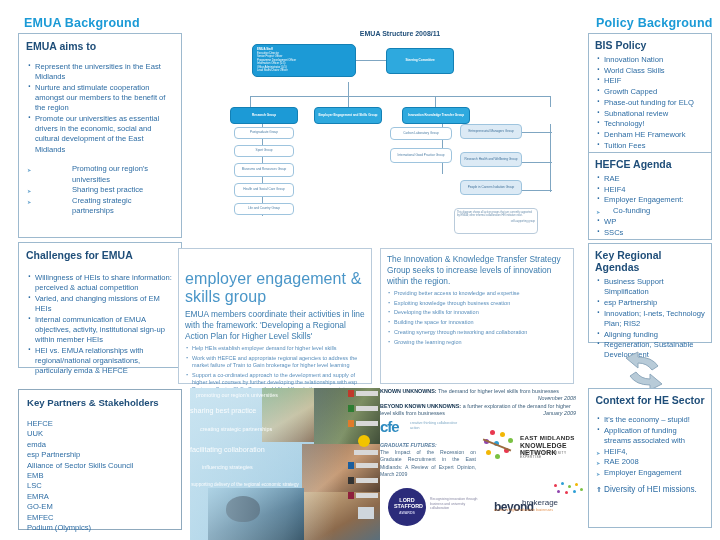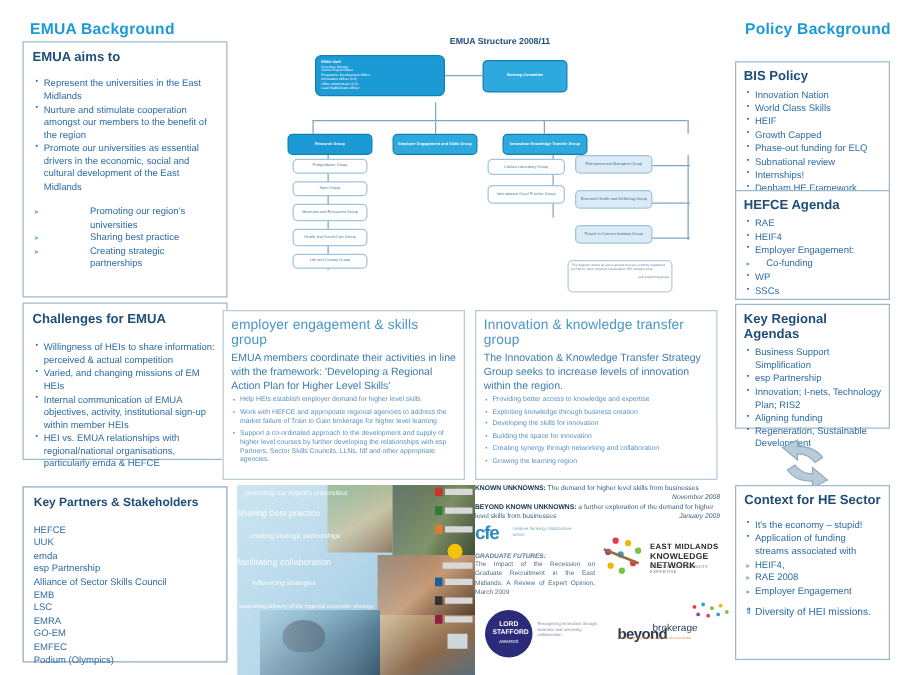--- a/index.html
+++ b/index.html
@@ -28,21 +28,21 @@
     padding-left:9px;position:relative;margin-bottom:.5px;
   }
   ul.b li:before{content:"\00B7";position:absolute;left:2px;top:-1px;font-weight:bold;font-size:10px;}
   ul.b li.arw:before{content:"\27A4";font-size:5.2px;left:1px;top:1px;color:#6FA8D0;font-weight:normal;}
   ul.b li.hand:before{content:"\21D1";font-size:7px;left:1px;top:0;color:#2E6DA4;}
   ul.b li.plain:before{content:"";}
 
   
   .midpanel{border:1px solid #B9CBDB;background:#fff;box-sizing:border-box;}
   .midpanel h3{
-    margin:0 0 3px 0;font-weight:normal;font-size:11px;color:#4A96C8;letter-spacing:.1px;
+    margin:16px 0 3px 0;font-weight:normal;font-size:16px;color:#4A96C8;letter-spacing:.1px;
   }
   .midpanel p.lead{margin:0 0 3px 0;font-size:8.4px;line-height:11px;color:#3C7CAE;}
   ul.sm{margin:0;padding:0;list-style:none;}
   ul.sm li{
     font-size:5.5px;line-height:7.2px;color:#5A8FBC;
     padding-left:7px;position:relative;margin-bottom:2.5px;
   }
   ul.sm li:before{content:"\00B7";position:absolute;left:1px;top:-1px;font-weight:bold;font-size:8px;}
 
   
@@ -203,21 +203,20 @@
     <ul class="sm">
       <li>Help HEIs establish employer demand for higher level skills</li>
       <li>Work with HEFCE and appropriate regional agencies to address the market failure of Train to Gain brokerage for higher level learning</li>
       <li>Support a co-ordinated approach to the development and supply of higher level courses by further developing the relationships with  esp Partners, Sector Skills Councils, LLNs, fdf and other appropriate agencies.</li>
     </ul>
   </div>
 </div>
 
 <div class="abs midpanel" style="left:380px;top:248px;width:194px;height:136px;">
   <div style="padding:5px 6px;">
-    <h3>Innovation &amp; knowledge transfer group</h3>
     <p class="lead">The Innovation &amp; Knowledge Transfer Strategy Group seeks to increase levels of innovation within the region.</p>
     <ul class="sm">
       <li>Providing better access to knowledge and expertise</li>
       <li>Exploiting knowledge through business creation</li>
       <li>Developing the skills for innovation</li>
       <li>Building the space for innovation</li>
       <li>Creating synergy through networking and collaboration</li>
       <li>Growing the learning region</li>
     </ul>
   </div>
@@ -318,31 +317,31 @@
     <div style="position:absolute;left:23px;top:1px;width:3.4px;height:3.4px;border-radius:50%;background:#f2b705;"></div>
     <div style="position:absolute;left:5px;top:8px;width:3.4px;height:3.4px;border-radius:50%;background:#8e44ad;"></div>
     <div style="position:absolute;left:13px;top:9px;width:3.4px;height:3.4px;border-radius:50%;background:#e8384f;"></div>
     <div style="position:absolute;left:21px;top:8px;width:3.4px;height:3.4px;border-radius:50%;background:#2e9fd6;"></div>
     <div style="position:absolute;left:28px;top:6px;width:3.4px;height:3.4px;border-radius:50%;background:#7ac143;"></div>
   </div>
 </div>
 
 <div class="abs col-title" style="left:596px;top:16px;">Policy Background</div>
 
-<div class="abs panel" style="left:588px;top:49px;width:124px;height:124px;">
+<div class="abs panel" style="left:588px;top:33px;width:124px;height:124px;">
   <div style="padding:5px 6px 0 6px;">
     <div class="panel-title">BIS Policy</div>
     <ul class="b">
       <li>Innovation Nation</li>
       <li>World Class Skills</li>
       <li>HEIF</li>
       <li>Growth Capped</li>
       <li>Phase-out funding for ELQ</li>
       <li>Subnational review</li>
-      <li>Internships!</li>
+      <li>Technology!</li>
       <li>Denham HE Framework</li>
       <li>Tuition Fees</li>
     </ul>
   </div>
 </div>
 
 <div class="abs panel" style="left:588px;top:152px;width:124px;height:88px;">
   <div style="padding:5px 6px 0 6px;">
     <div class="panel-title">HEFCE Agenda</div>
     <ul class="b">

